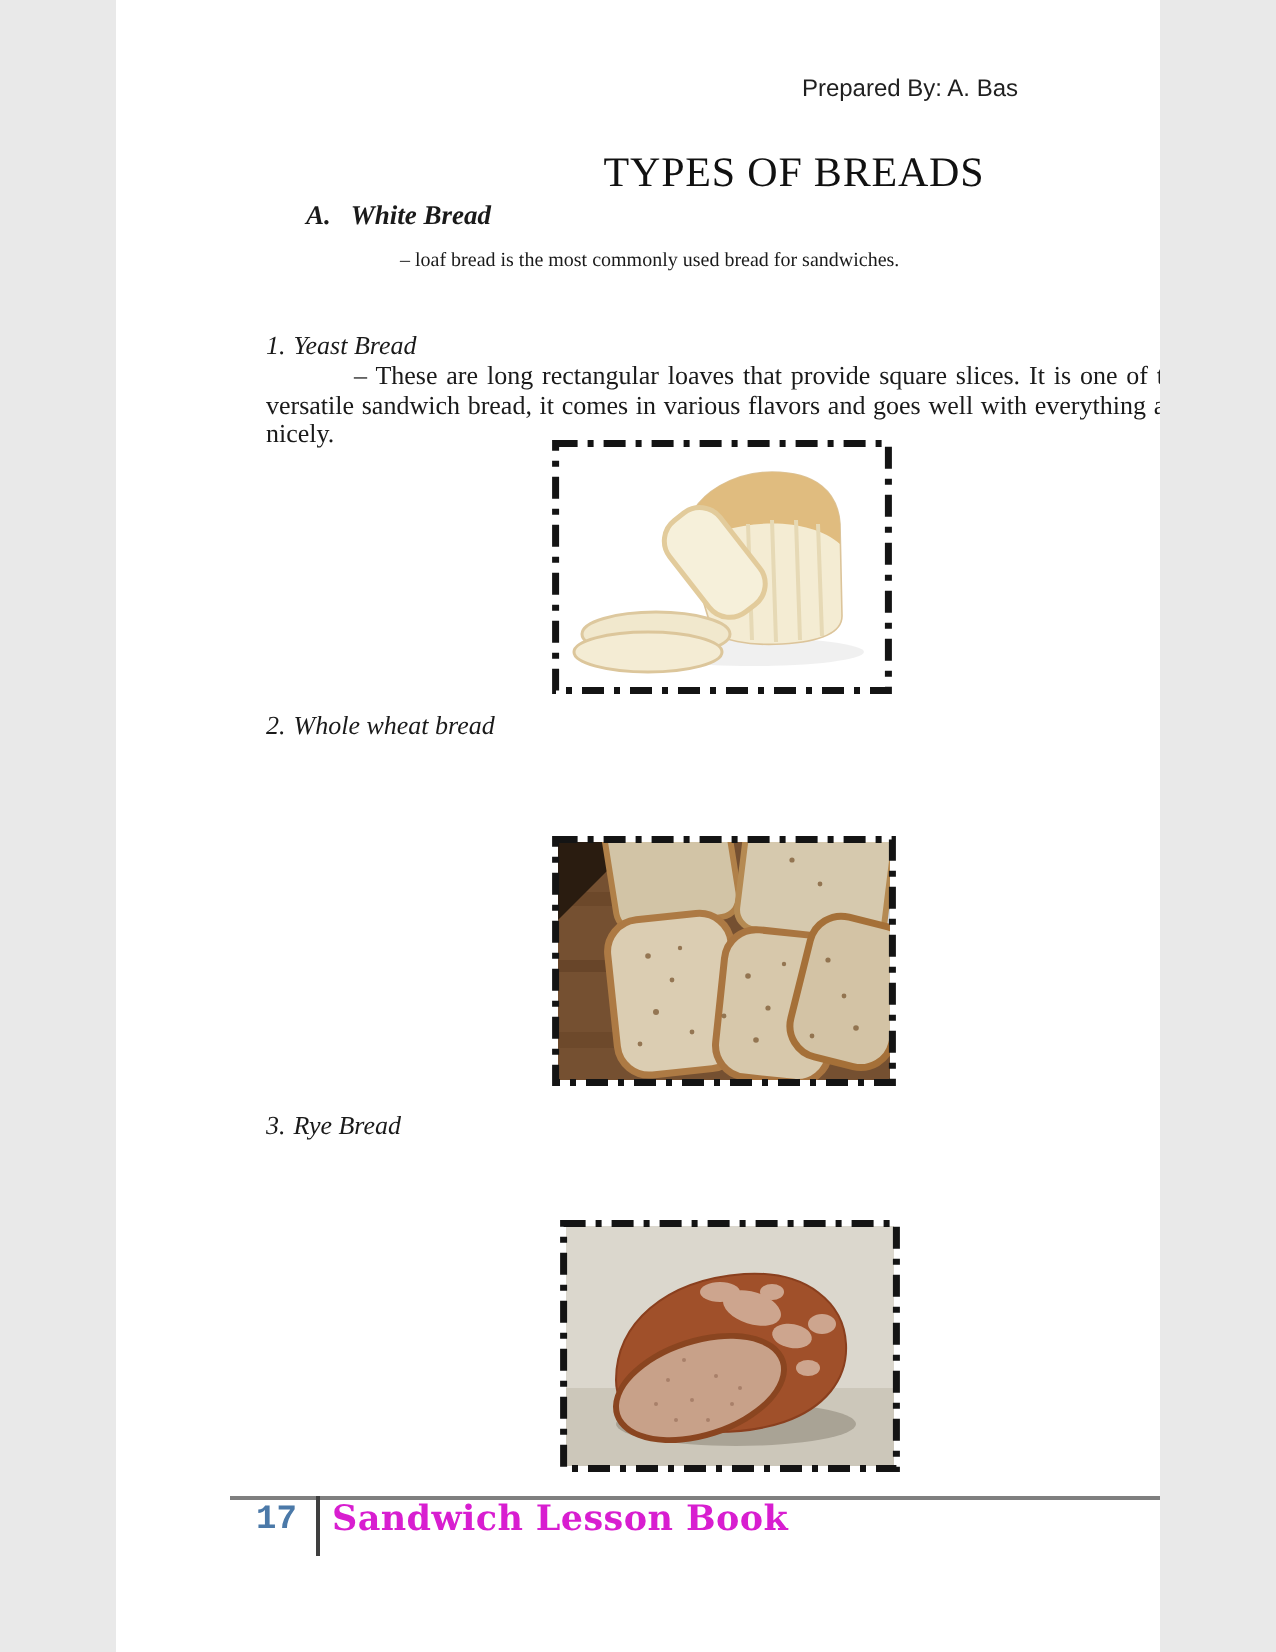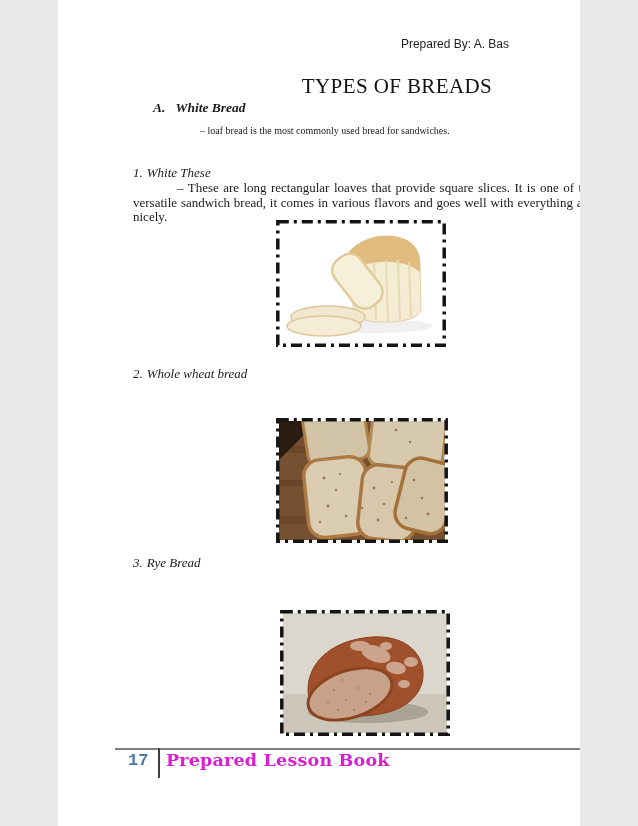--- a/index.html
+++ b/index.html
@@ -37,21 +37,21 @@
     font-style:italic;font-size:13px;
   }
   .item-heading .num{margin-right:4px;}
   .item-para{
     position:absolute;left:75px;width:491px;
     font-size:13px;line-height:14.6px;
     text-align:justify;text-indent:44px;
   }
   .h-item-1{top:165px;}
   .p-item-1{top:181px;}
-  .h-item-2{top:366px;}
+  .h-item-2{top:355px;}
   .p-item-2{top:371px;}
   .h-item-3{top:555px;}
   .p-item-3{top:571px;}
   .bread-figure{position:absolute;line-height:0;}
   .fig-1{left:218px;top:220px;}
   .fig-2{left:218px;top:418px;}
   .fig-3{left:222px;top:610px;}
   .footer-rule{
     position:absolute;left:57px;top:748px;width:517px;height:2px;
     background:#7f7f7f;
@@ -79,21 +79,21 @@
   <div class="prepared-by">Prepared By: A. Bas</div>
 
   <div class="doc-title">TYPES OF BREADS</div>
 
   <div class="section-a">
     <span class="sec-label">A.</span><span>White Bread</span>
   </div>
   <div class="section-a-desc">– loaf bread is the most commonly used bread for sandwiches.</div>
 
   <div class="item-heading h-item-1">
-    <span class="num">1.</span><span>White These</span>
+    <span class="num">1.</span><span>Yeast Bread</span>
   </div>
   <div class="item-para p-item-1">– These are long rectangular loaves that provide square slices. It is one of the most versatile sandwich bread, it comes in various flavors and goes well with everything and toast nicely.</div>
 
   <div class="bread-figure fig-1">
     <svg width="170" height="127" viewBox="0 0 170 127" xmlns="http://www.w3.org/2000/svg">
       <rect x="0" y="0" width="170" height="127" fill="#ffffff"></rect>
       <ellipse cx="100" cy="106" rx="56" ry="7" fill="#000000" opacity="0.06"></ellipse>
 
       <path d="M66,48 C70,24 95,16 110,16 C132,16 143,26 144,42 L145,88 C145,97 132,101 115,102 C98,103 84,100 80,95 L70,62 Z" fill="#f4ecd3" stroke="#dcc49a" stroke-width="0.8"></path>
       <path d="M66,48 C70,24 95,16 110,16 C132,16 143,26 144,42 L144,52 C128,38 92,38 66,54 Z" fill="#e0bc7f"></path>
@@ -221,15 +221,15 @@
             <circle cx="58" cy="100" r="1"></circle>
         </g>
       </g>
       <rect x="1.8" y="1.8" width="166.4" height="122.4" fill="none" stroke="#141414" stroke-width="3.5" stroke-dasharray="11 5 3 5"></rect>
     </svg>
   </div>
 
   <div class="footer-rule"></div>
   <div class="footer-page-number">17</div>
   <div class="footer-separator"></div>
-  <div class="footer-book-title">Prepared Lesson Book</div>
+  <div class="footer-book-title">Sandwich Lesson Book</div>
 
 </div>
 
 </body></html>

